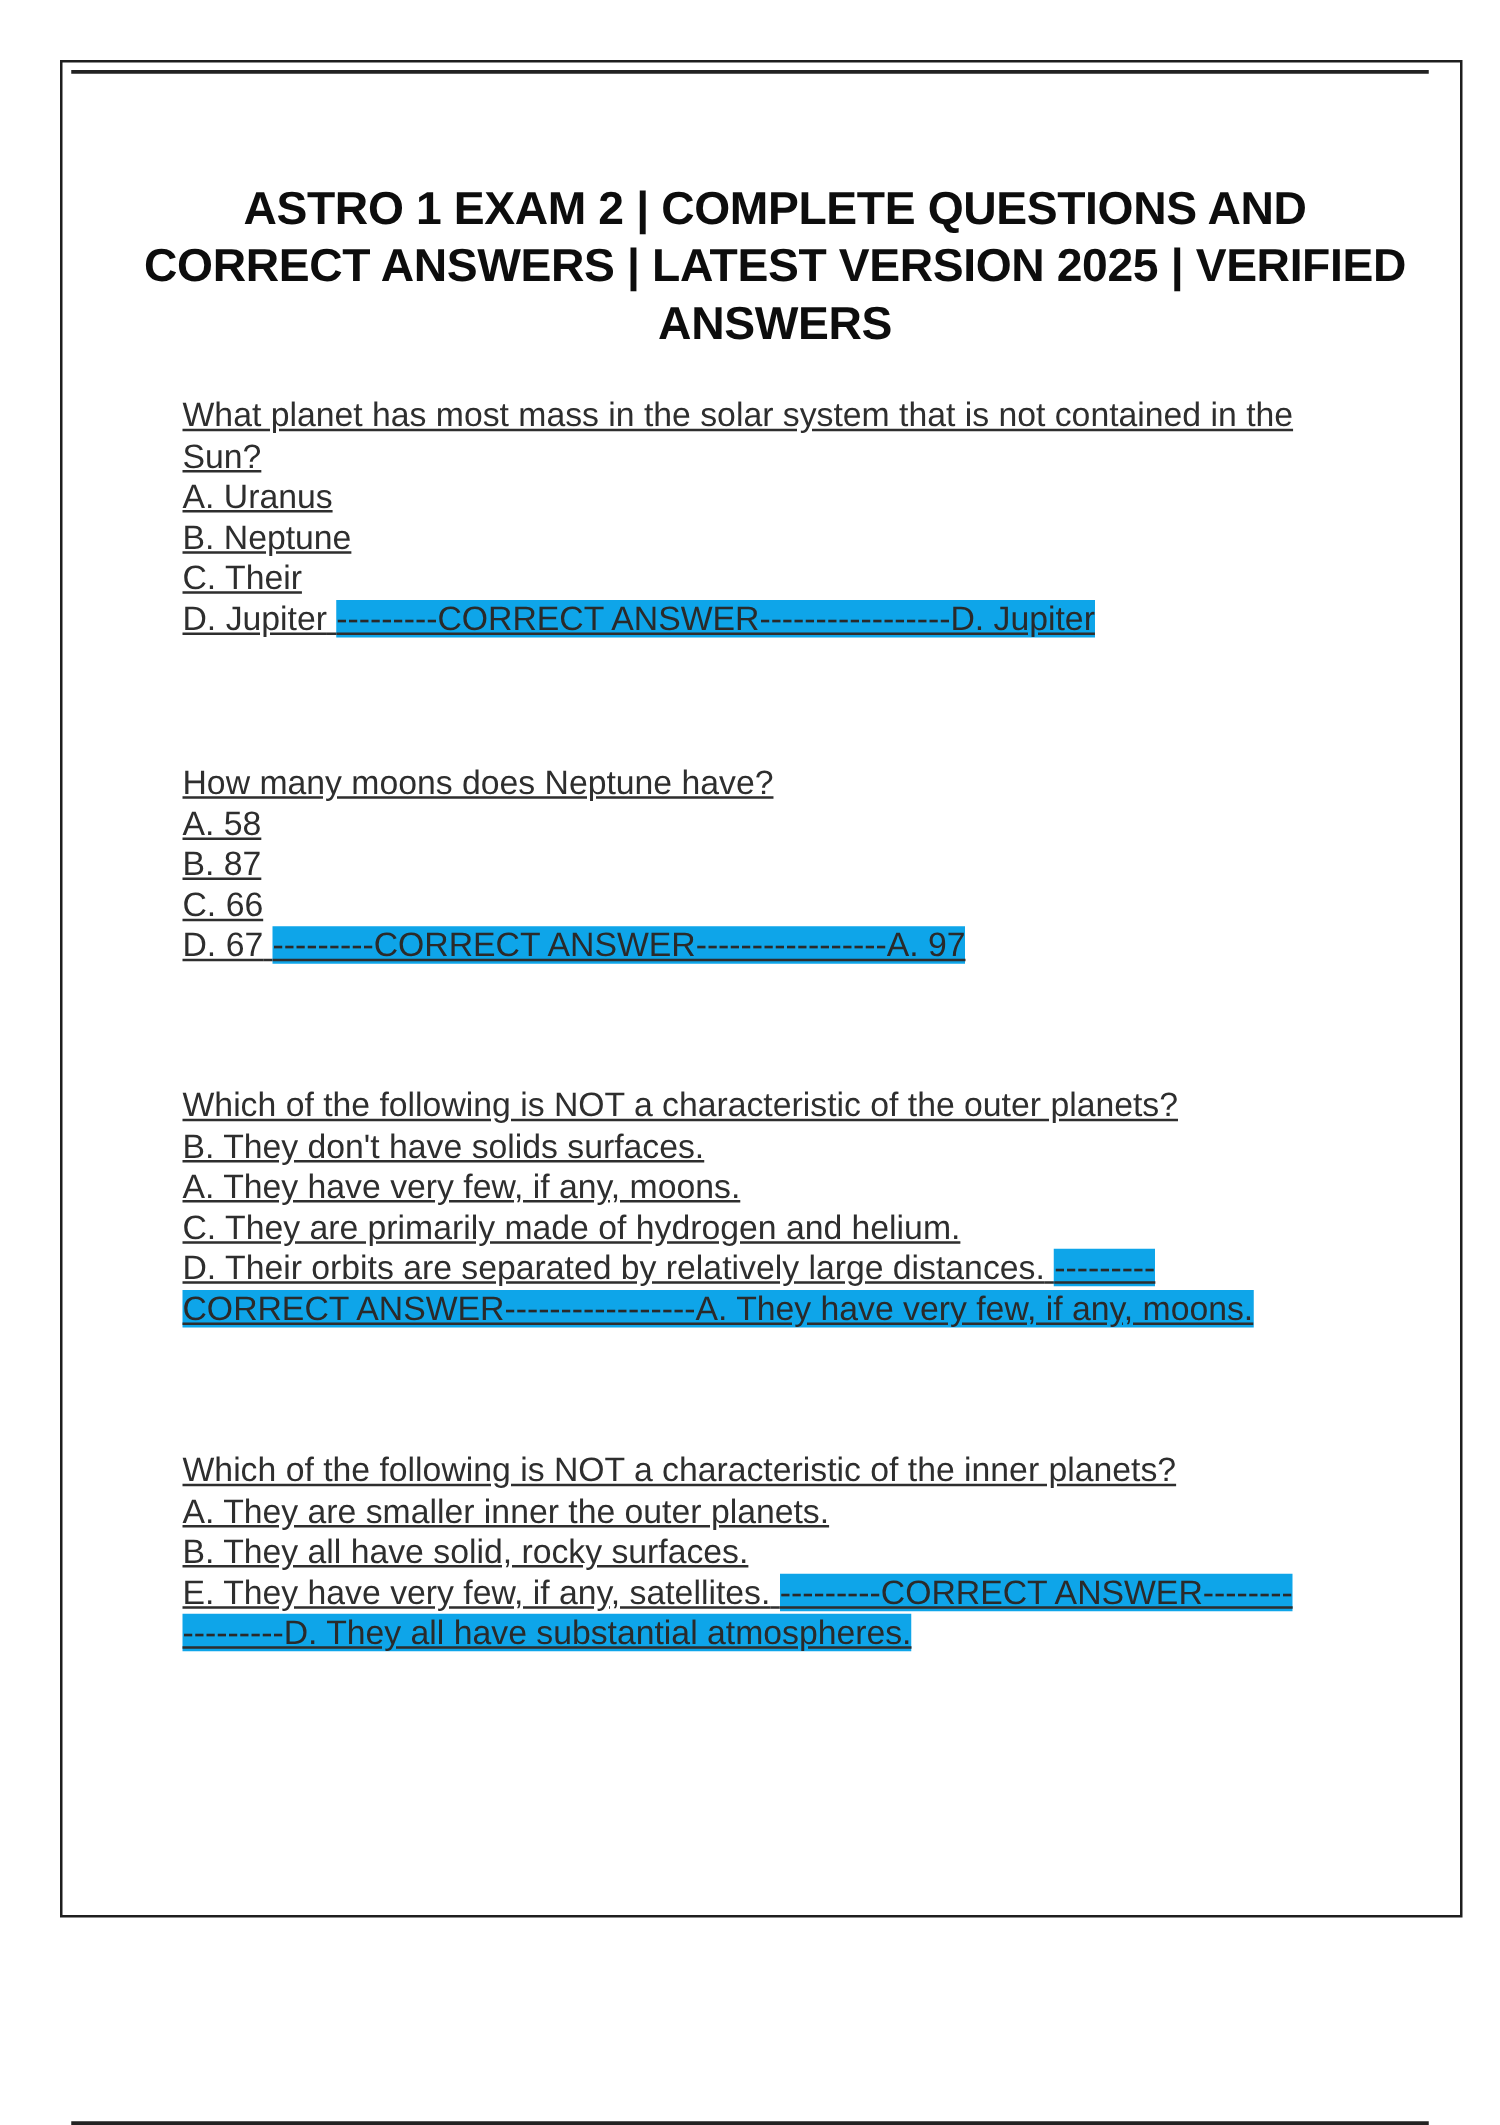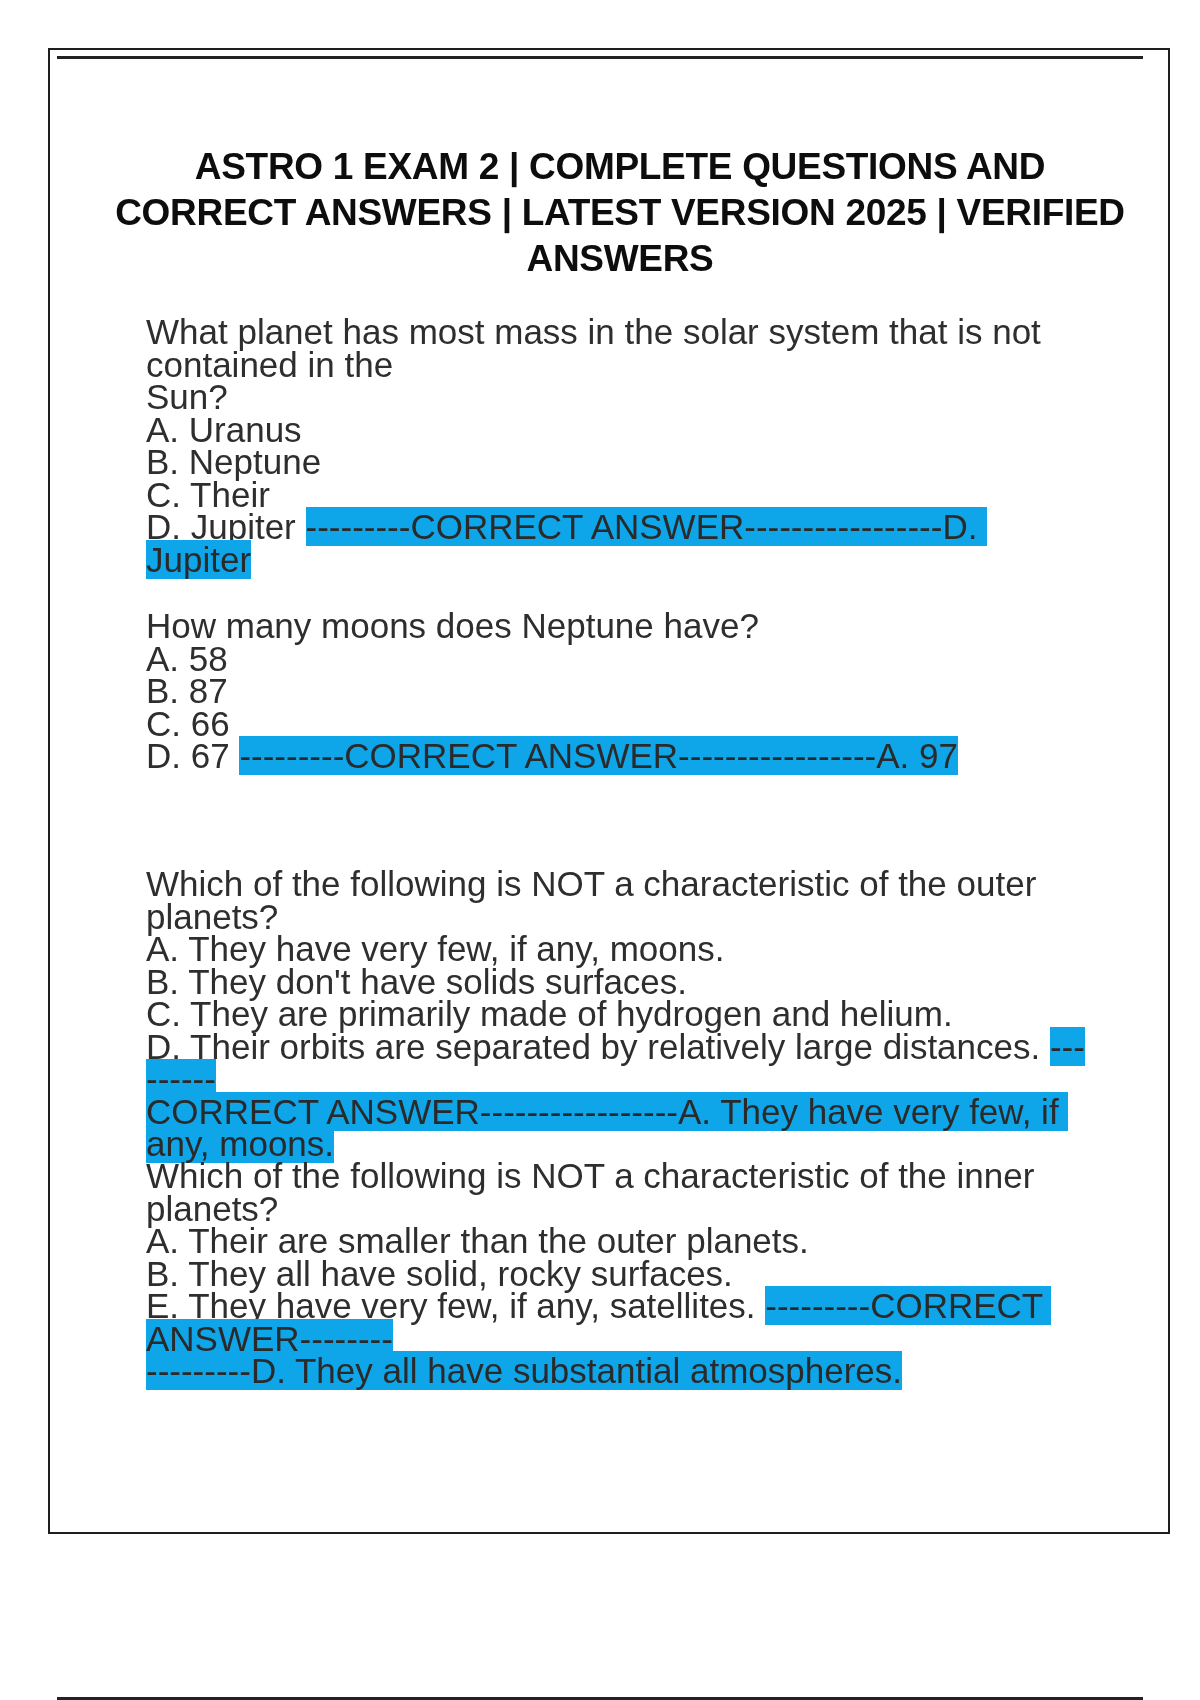--- a/index.html
+++ b/index.html
@@ -51,23 +51,24 @@
       font-weight: bold;
       font-size: 37px;
       line-height: 46px;
       color: #0d0d0d;
       letter-spacing: -0.3px;
     }
     .question-block {
       position: absolute;
       left: 146px;
       width: 940px;
-      font-size: 35px;
+      font-size: 27px;
       line-height: 32.5px;
       color: #2e2e2e;
+      text-decoration: underline;
     }
     .question-block .line {
       display: block;
       white-space: pre-wrap;
     }
     .hl {
       background: #0ea5e9;
       color: #2a2a2a;
     }
     #q1 { top: 316px; }
@@ -95,28 +96,28 @@
 <div class="question-block" id="q2">
   <span class="line">How many moons does Neptune have?</span>
   <span class="line">A. 58</span>
   <span class="line">B. 87</span>
   <span class="line">C. 66</span>
   <span class="line"><span>D. 67</span> <span class="hl">---------CORRECT ANSWER-----------------A. 97</span></span>
 </div>
 
 <div class="question-block" id="q3">
   <span class="line">Which of the following is NOT a characteristic of the outer planets?</span>
+  <span class="line">B. They don't have solids surfaces.</span>
   <span class="line">A. They have very few, if any, moons.</span>
-  <span class="line">B. They don't have solids surfaces.</span>
   <span class="line">C. They are primarily made of hydrogen and helium.</span>
   <span class="line"><span>D. Their orbits are separated by relatively large distances.</span> <span class="hl">---------</span></span>
   <span class="line"><span class="hl">CORRECT ANSWER-----------------A. They have very few, if any, moons.</span></span>
 </div>
 
 <div class="question-block" id="q4">
   <span class="line">Which of the following is NOT a characteristic of the inner planets?</span>
-  <span class="line">A. Their are smaller than the outer planets.</span>
+  <span class="line">A. They are smaller inner the outer planets.</span>
   <span class="line">B. They all have solid, rocky surfaces.</span>
   <span class="line"><span>E. They have very few, if any, satellites.</span> <span class="hl">---------CORRECT ANSWER--------</span></span>
   <span class="line"><span class="hl">---------D. They all have substantial atmospheres.</span></span>
 </div>
 
 <div class="bottom-rule"></div>
 
 </body></html>

